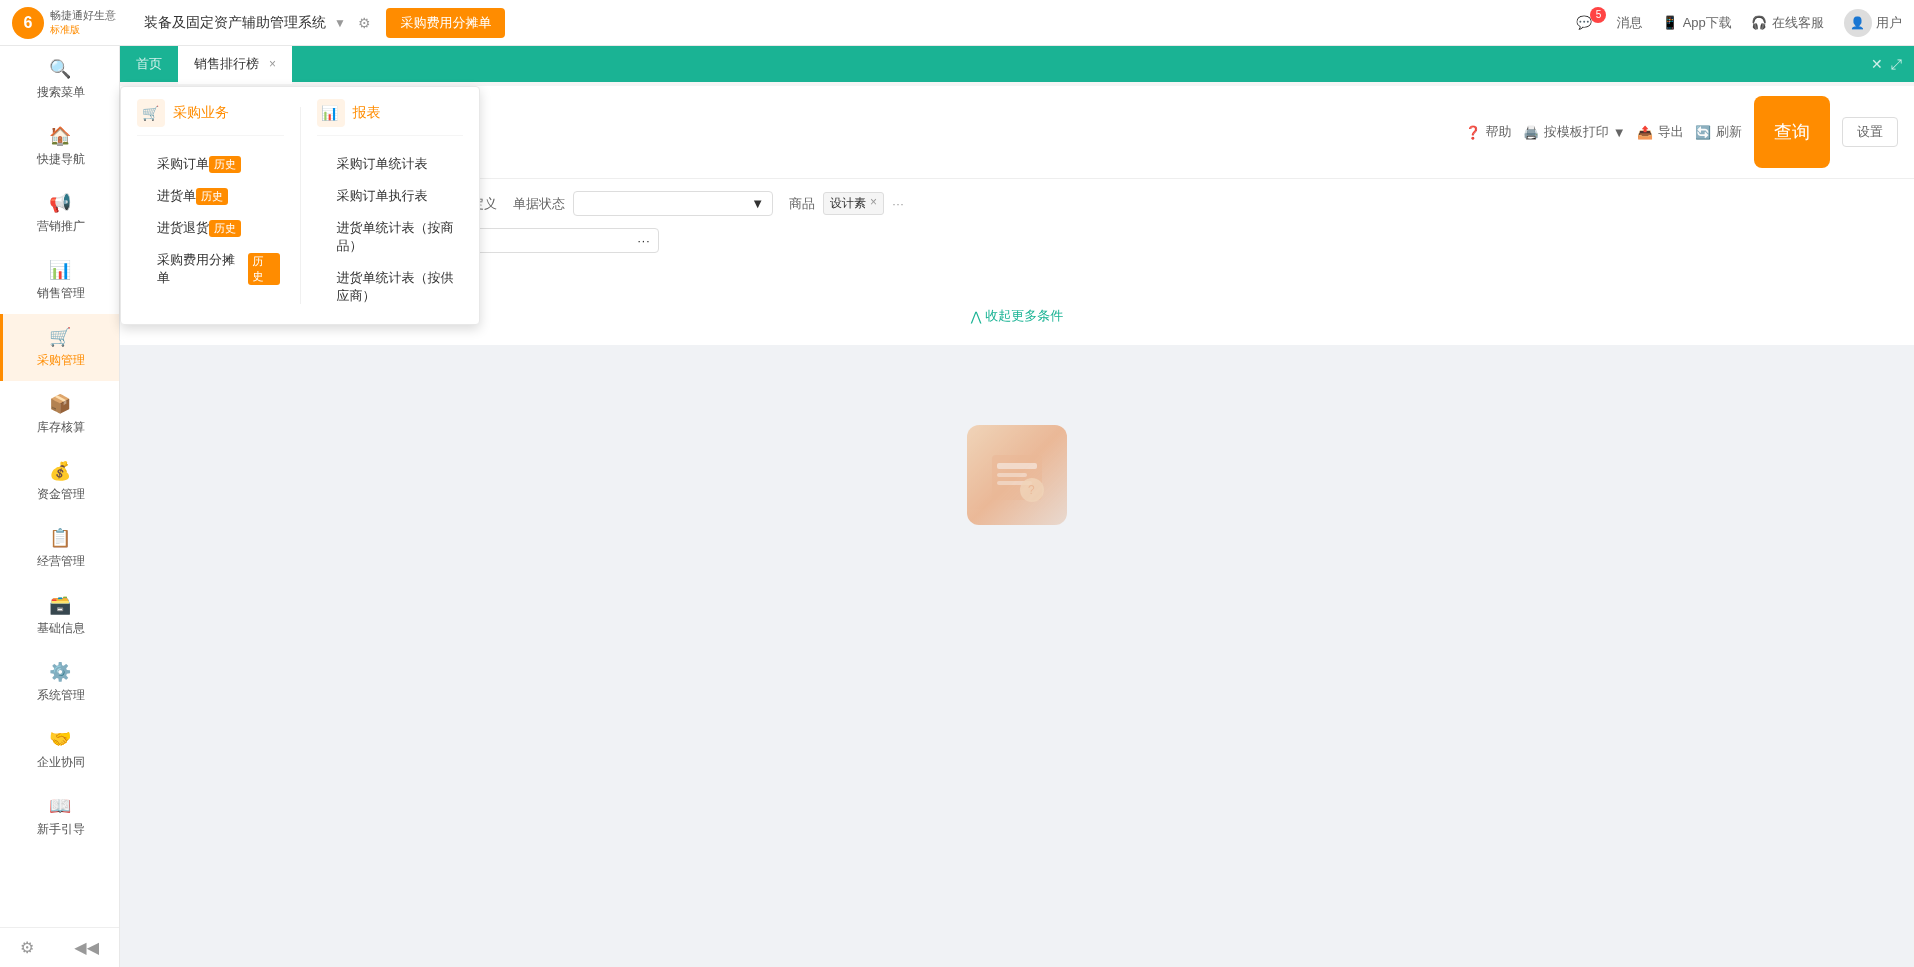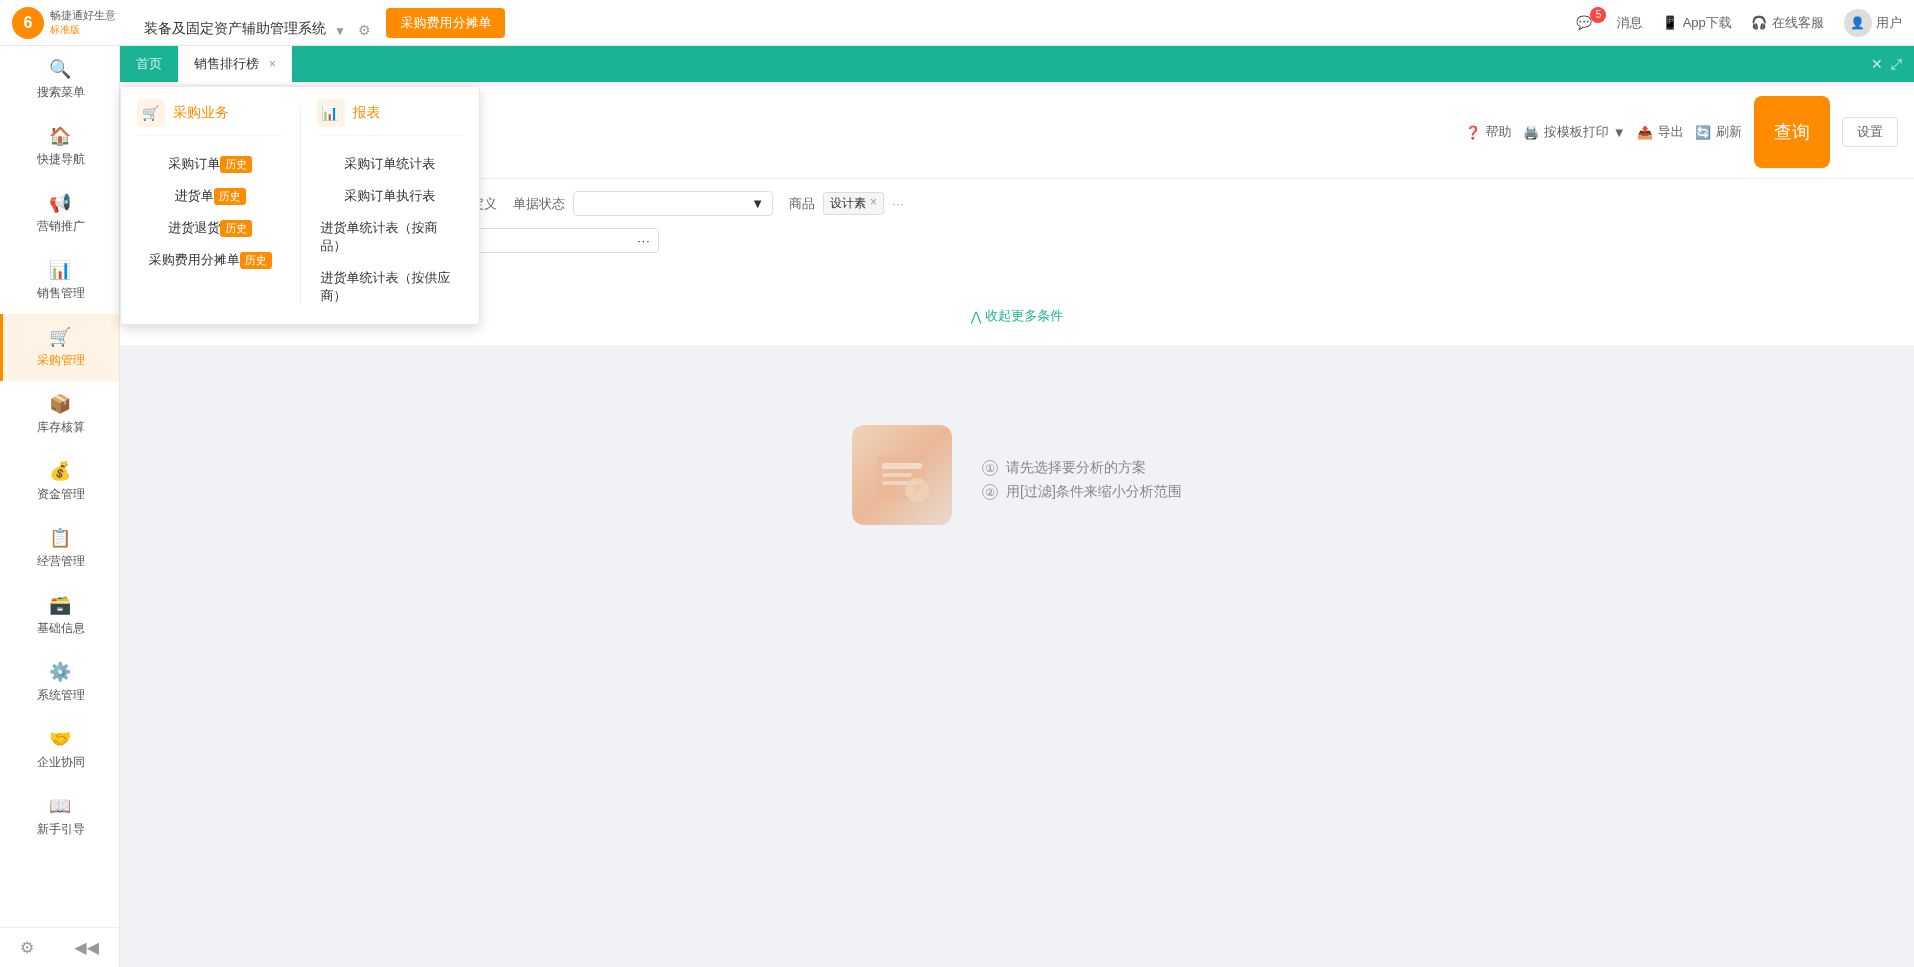--- a/index.html
+++ b/index.html
@@ -28,21 +28,21 @@
       background: #ff8c00;
       border-radius: 50%;
       display: flex; align-items: center; justify-content: center;
       color: white; font-size: 16px; font-weight: bold;
     }
     .logo-text { font-size: 11px; color: #666; line-height: 1.3; }
     .logo-badge { font-size: 10px; color: #ff8c00; }
 
     .system-title-area {
       display: flex;
-      align-items: flex-end;
+      align-items: center;
       gap: 8px;
       margin-left: 12px;
       flex: 1;
     }
     .system-title { font-size: 14px; color: #333; }
     .title-arrow { color: #999; font-size: 12px; }
     .settings-icon { color: #999; font-size: 14px; cursor: pointer; margin-left: 4px; }
     .industry-btn {
       background: #ff8c00;
       color: white;
@@ -347,26 +347,27 @@
       color: #ff8c00; font-size: 14px;
     }
     .menu-header-text {
       font-size: 14px;
       color: #ff8c00;
       font-weight: 500;
     }
     .menu-item {
       display: flex;
       align-items: center;
-      justify-content: center;
+      justify-content: flex-start;
       padding: 7px 4px;
       cursor: pointer;
       color: #333;
       font-size: 13px;
       border-radius: 3px;
+      margin-left: 16px;
     }
     .history-badge {
       background: #ff8c00;
       color: white;
       border-radius: 3px;
       padding: 1px 5px;
       font-size: 11px;
     }
   </style>
 </head>
@@ -570,30 +571,20 @@
       <div class="empty-icon">
         <svg width="80" height="80" viewBox="0 0 80 80">
           <rect x="15" y="20" width="50" height="45" rx="4" fill="#e8a070" opacity="0.6"></rect>
           <rect x="20" y="28" width="40" height="6" rx="2" fill="#fff" opacity="0.5"></rect>
           <rect x="20" y="38" width="30" height="4" rx="2" fill="#fff" opacity="0.4"></rect>
           <rect x="20" y="46" width="35" height="4" rx="2" fill="#fff" opacity="0.4"></rect>
           <circle cx="55" cy="55" r="12" fill="#f0c8a0" opacity="0.8"></circle>
           <text x="51" y="59" font-size="12" fill="#e8a070">?</text>
         </svg>
       </div>
-      <div class="empty-text">
-        <p>
-          <span class="step-num">①</span>
-          <span>请先选择要分析的方案</span>
-        </p>
-        <p>
-          <span class="step-num">②</span>
-          <span>用[过滤]条件来缩小分析范围</span>
-        </p>
-      </div>
     </div>
   </div>
 </div>
 
 <div class="dropdown-overlay">
   <div class="dropdown-menu">
     <div class="menu-columns">
 
       <div class="menu-col">
         <div class="menu-header">

